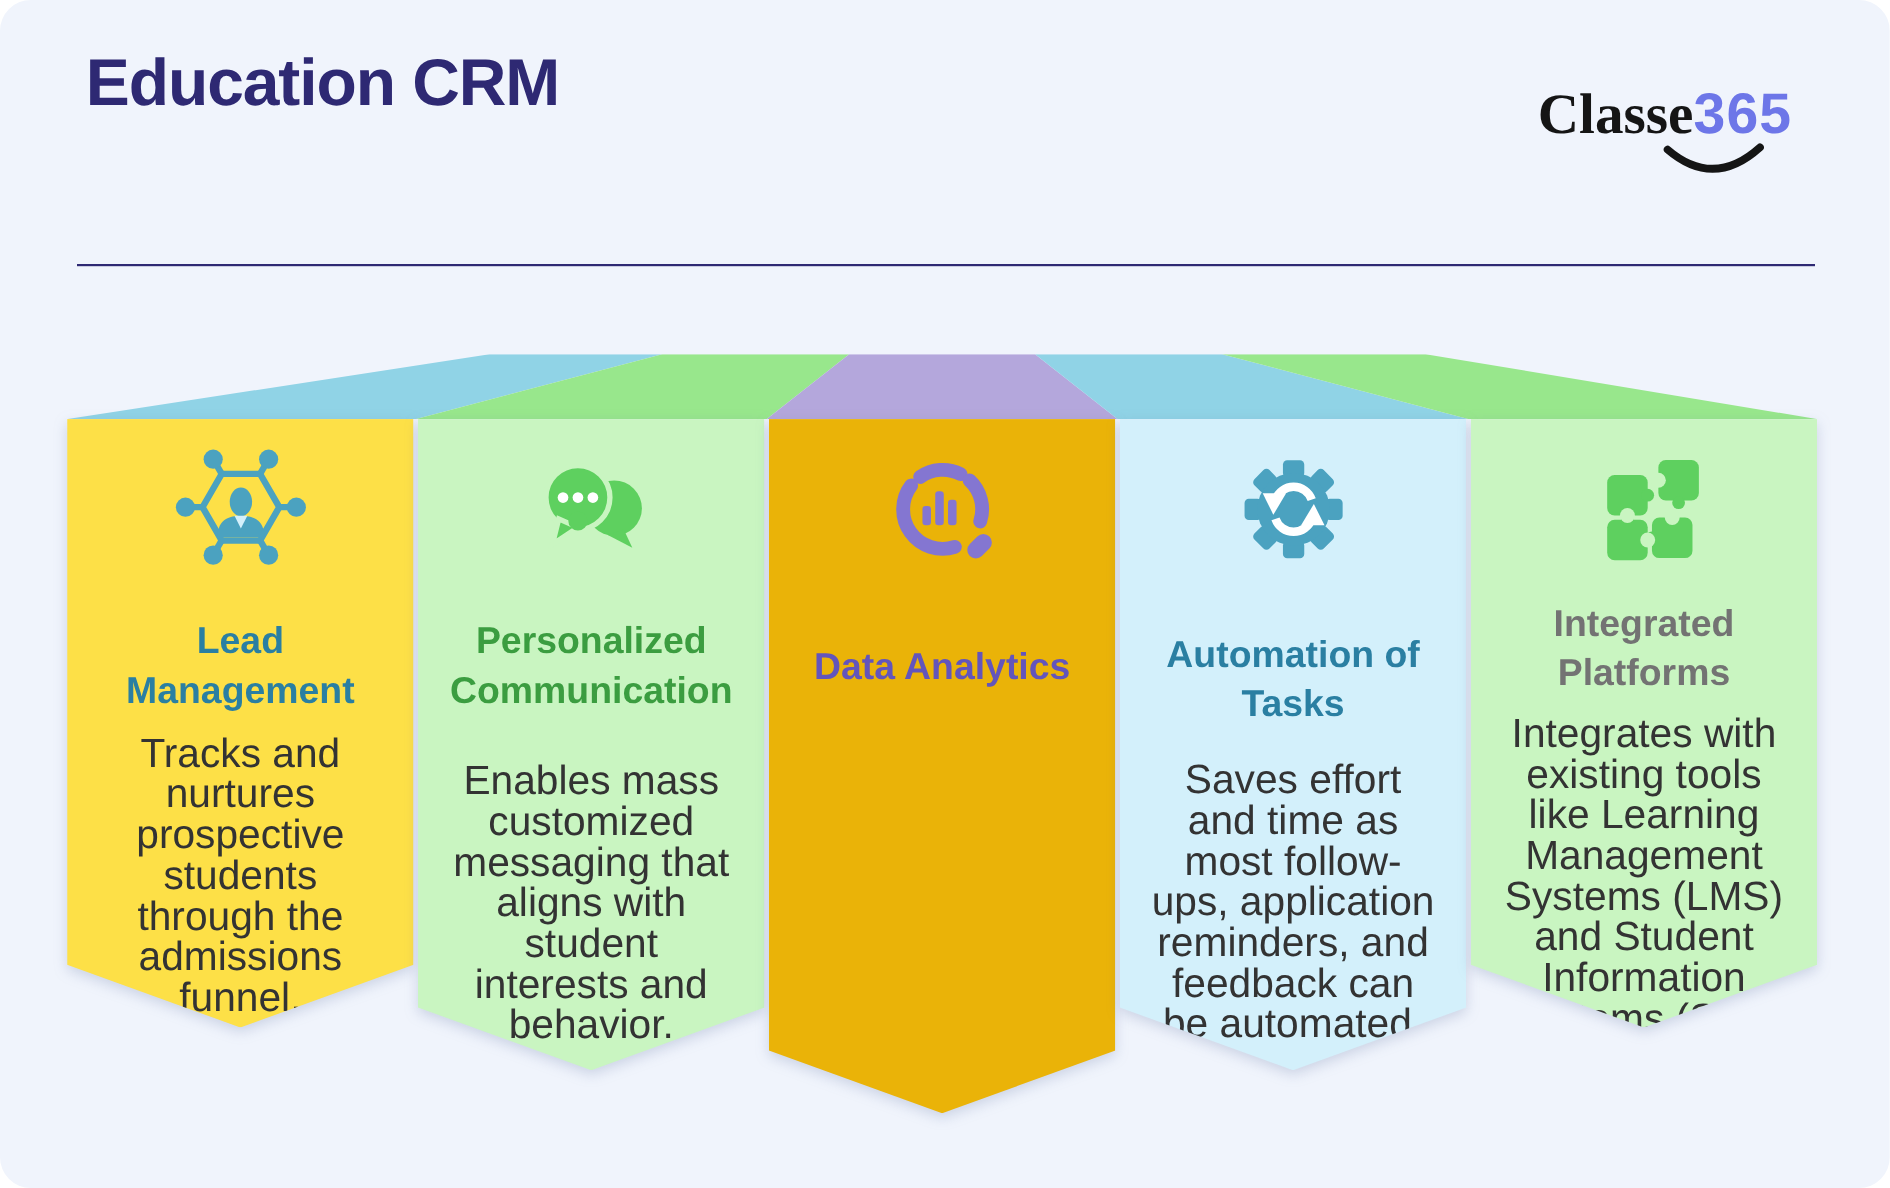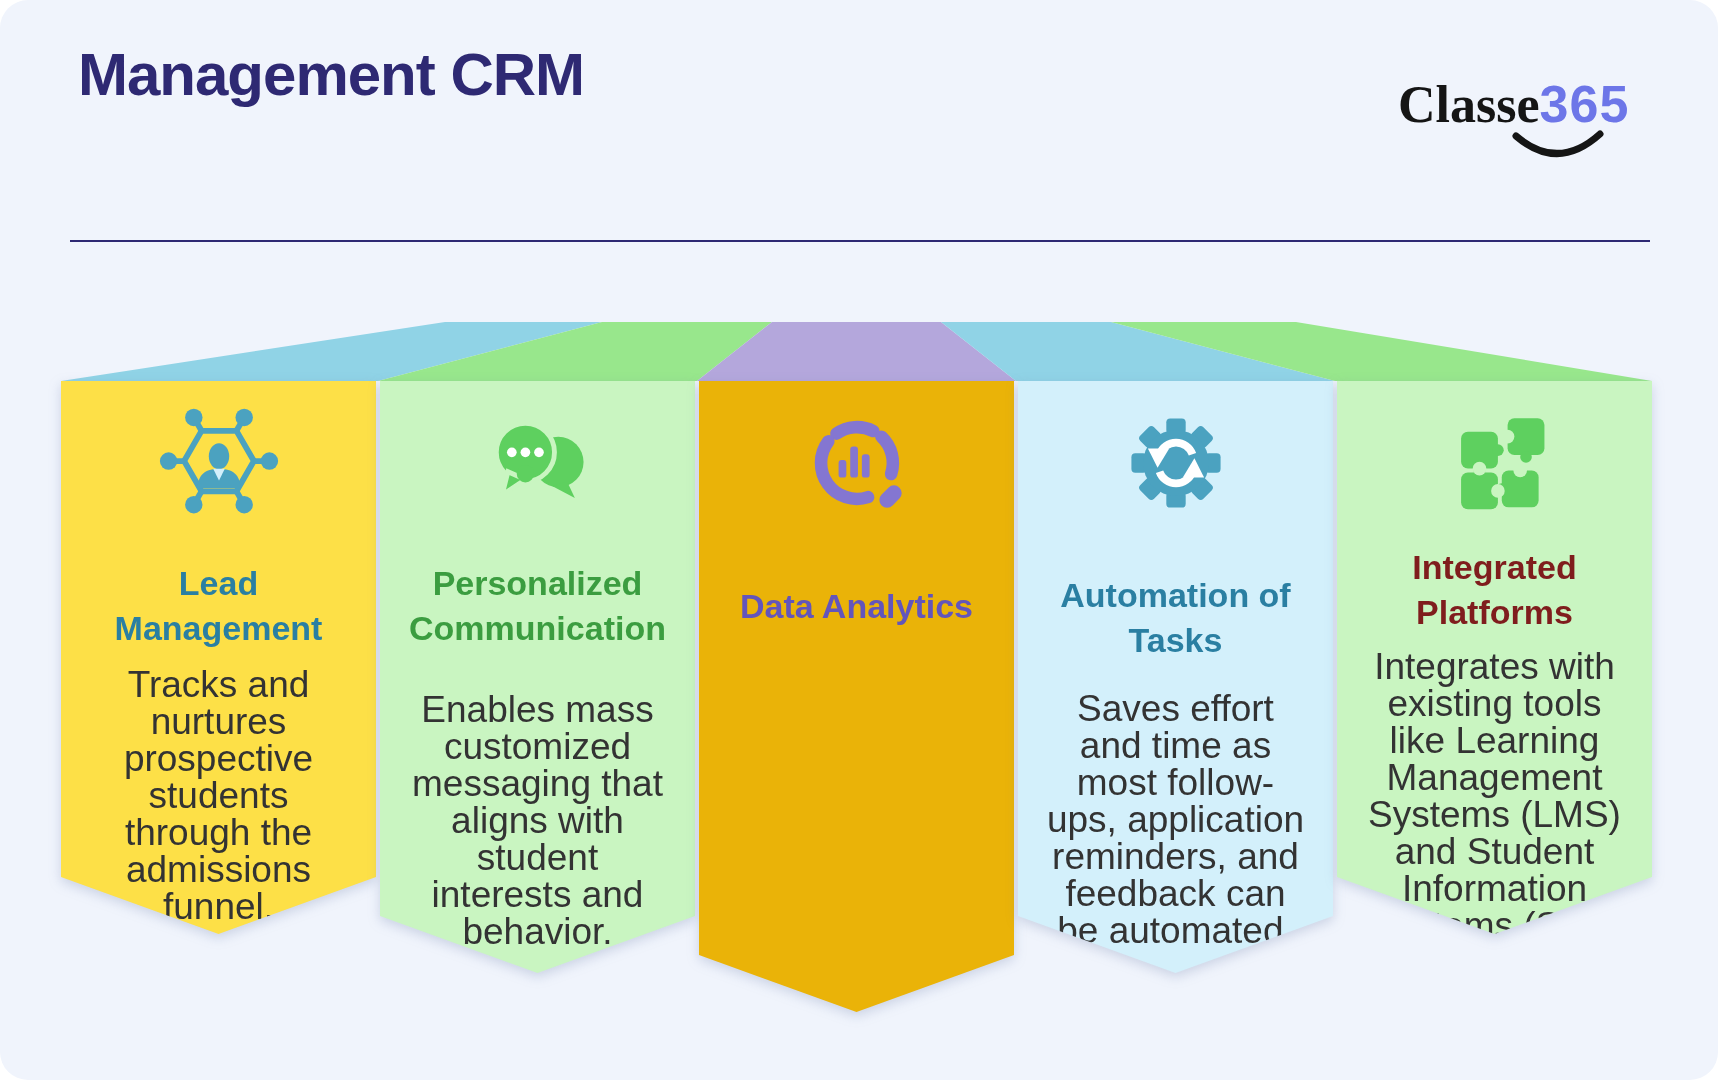--- a/index.html
+++ b/index.html
@@ -28,21 +28,21 @@
   .col-heading{margin-top:26px;height:94px;display:flex;align-items:center;justify-content:center;
                font-size:34px;font-weight:bold;line-height:45px;max-width:279px;}
   .col-body{margin-top:13px;font-size:37px;line-height:37px;max-width:262px;}
 </style>
 </head>
 <body>
 
 <div class="card" style="background: rgb(240, 244, 252);">
 
   <div class="title" style="color: rgb(46, 41, 115);">
-    <div>Management CRM</div>
+    <div>Education CRM</div>
   </div>
 
   <div class="logo">
     <div class="logo-row">
       <span class="logo-word" style="color: rgb(21, 21, 21);">Classe</span><span class="logo-num" style="color: rgb(109, 118, 232);">365</span>
     </div>
     <svg class="logo-smile" width="96" height="36" viewBox="0 0 96 36">
       <path d="M6,6 Q48,42 90,4" fill="none" stroke-width="7" stroke-linecap="round" stroke="#151515"></path>
     </svg>
   </div>
@@ -179,18 +179,18 @@
             <circle cx="97" cy="66" r="6"></circle>
           </g>
           <g fill="#c9f5c1">
             <circle cx="49" cy="78" r="7" fill="#c9f5c1"></circle>
             <circle cx="68" cy="101" r="7" fill="#c9f5c1"></circle>
             <circle cx="91" cy="80" r="7" fill="#c9f5c1"></circle>
             <circle cx="78" cy="45" r="7" fill="#c9f5c1"></circle>
           </g>
         </svg>
       </div>
-      <div class="col-heading" style="color: #7f1d1d;">Integrated Platforms</div>
+      <div class="col-heading" style="color: #737373;">Integrated Platforms</div>
       <div class="col-body" style="color: rgb(51, 51, 51);">Integrates with existing tools like Learning Management Systems (LMS) and Student Information Systems (SIS).</div>
     </div>
   </div>
 
 </div>
 
 </body></html>

